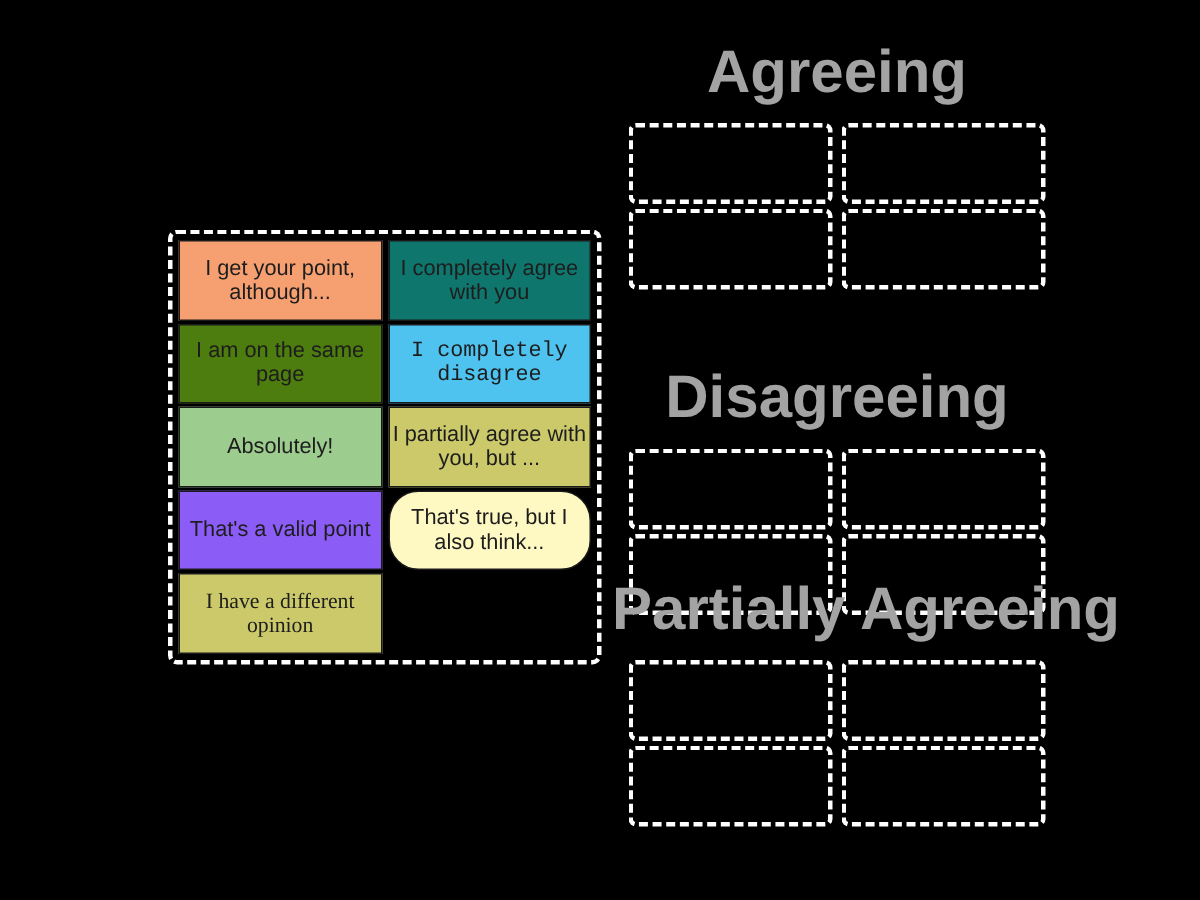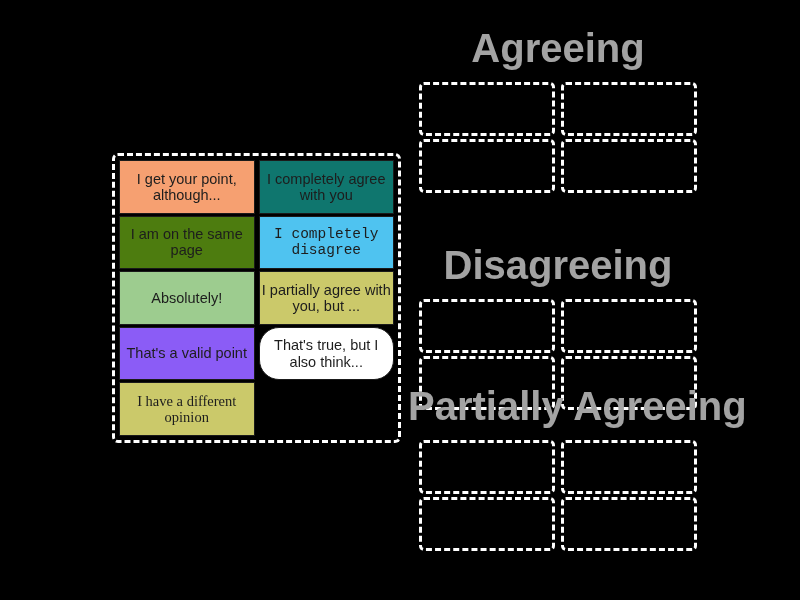--- a/index.html
+++ b/index.html
@@ -113,21 +113,21 @@
       </div>
       <div class="tile" style="background: rgb(157, 204, 143);">
         <span>Absolutely!</span>
       </div>
       <div class="tile" style="background: rgb(203, 201, 106);">
         <span>I partially agree with you, but ...</span>
       </div>
       <div class="tile" style="background: #8b5cf6;">
         <span>That's a valid point</span>
       </div>
-      <div class="tile" style="background: #ffffff; border-radius: 20px;">
+      <div class="tile" style="background: #fef9c3; border-radius: 20px;">
         <span>That's true, but I also think...</span>
       </div>
       <div class="tile" style="background: rgb(203, 201, 106); font-family: Liberation Serif, serif;">
         <span>I have a different opinion</span>
       </div>
     </div>
 </div>
 
 <div class="category" id="cat-0">
   <div class="cat-title">Agreeing</div>

